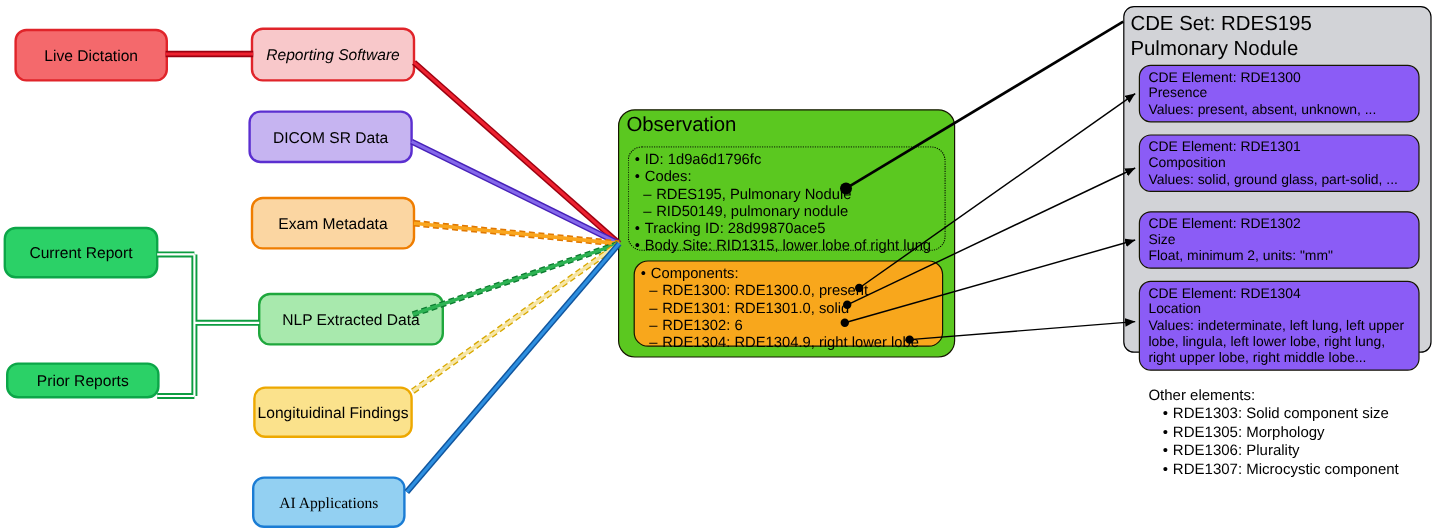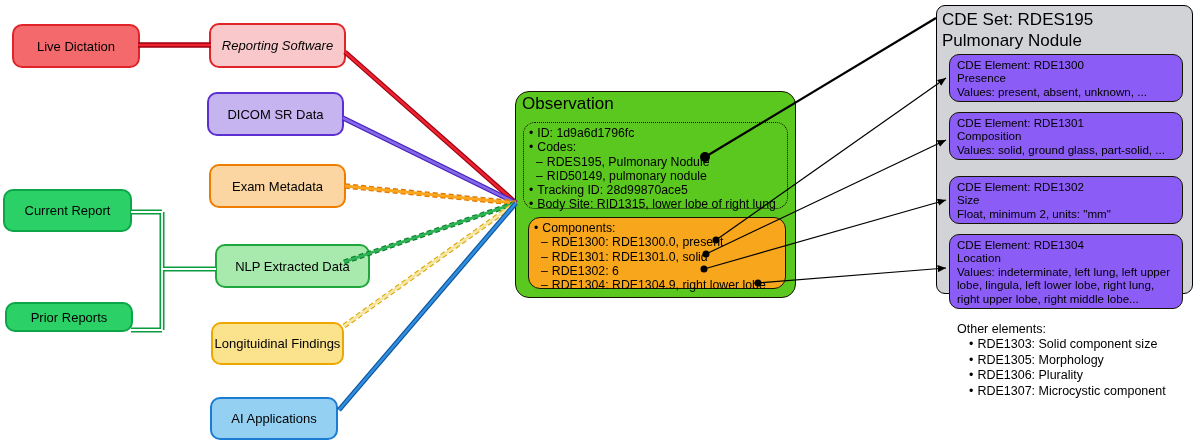--- a/index.html
+++ b/index.html
@@ -18,21 +18,21 @@
     font-size:13px;white-space:nowrap;z-index:2;
   }
   .n-live      {left:12px; top:24px; width:128px;height:44px;background:#f4696c;border-color:#e0242a;}
   .n-reporting {left:209px;top:23px; width:137px;height:45px;background:#f8c8ca;border-color:#e0242a;font-style:italic;}
   .n-dicom     {left:207px;top:92px; width:137px;height:44px;background:#c6b4f1;border-color:#5b2fd0;}
   .n-exam      {left:209px;top:164px;width:137px;height:44px;background:#fbd6a2;border-color:#ef7d00;}
   .n-current   {left:3px;  top:189px;width:129px;height:43px;background:#2bd167;border-color:#0ca648;}
   .n-prior     {left:5px;  top:302px;width:128px;height:30px;background:#2bd167;border-color:#0ca648;}
   .n-nlp       {left:215px;top:244px;width:155px;height:44px;background:#a8e9ad;border-color:#1fa73d;}
   .n-long      {left:211px;top:322px;width:133px;height:43px;background:#fbe28c;border-color:#eda800;}
-  .n-ai        {left:210px;top:397px;width:128px;height:43px;background:#93d0f2;border-color:#1b7cd4;}
+  .n-ai        {left:210px;top:397px;width:128px;height:43px;background:#93d0f2;border-color:#1b7cd4;font-family:Liberation Serif, serif;}
 
   
   .observation{
     position:absolute;left:515px;top:91px;width:281px;height:207px;
     background:#5bc820;border:1.5px solid #151500;border-radius:14px;
     box-sizing:border-box;z-index:1;
   }
   .obs-title{font-size:17px;line-height:20px;margin:2px 0 0 6px;}
   .obs-dotted{
     position:absolute;left:7px;top:30px;width:265px;height:87px;

